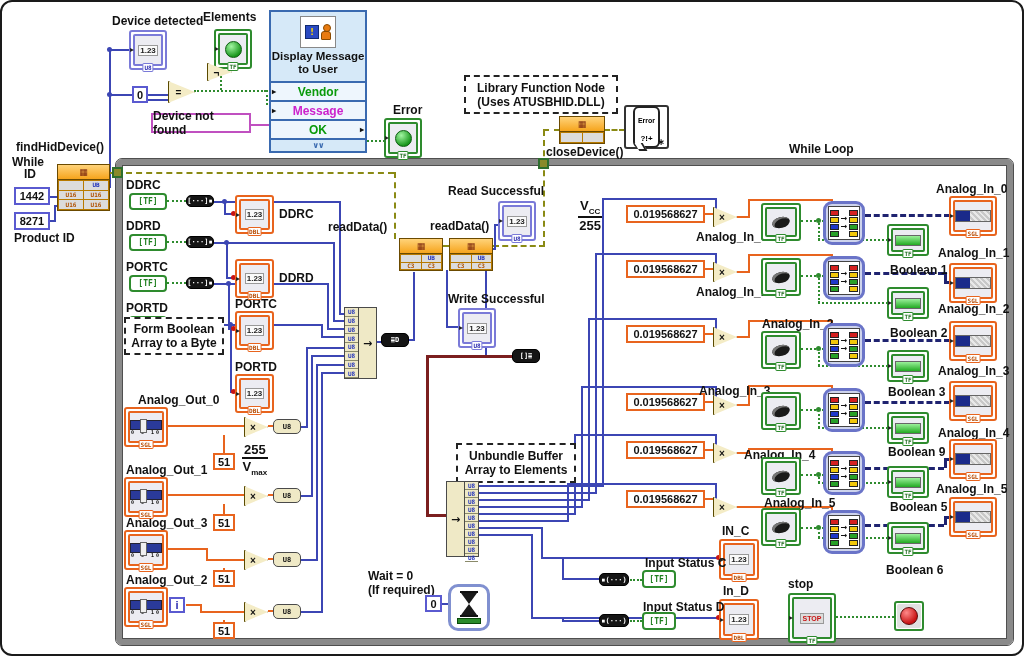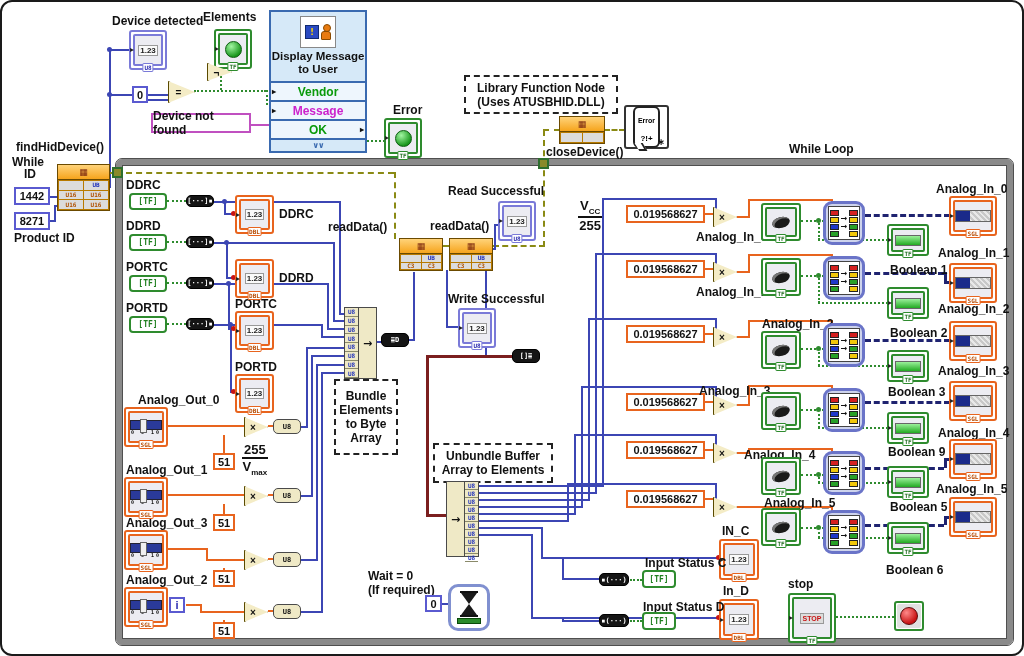--- a/index.html
+++ b/index.html
@@ -450,20 +450,21 @@
   <div class="lbl" style="left:124px;top:218px">DDRD</div>
   <div class="tfn" style="left:127px;top:232px;width:38px;height:17px">[TF]</div>
   <div class="lbl" style="left:124px;top:259px">PORTC</div>
   <div class="tfn" style="left:127px;top:273px;width:38px;height:17px">[TF]</div>
   <div class="lbl" style="left:124px;top:300px">PORTD</div>
   <div class="tfn" style="left:127px;top:314px;width:38px;height:17px">[TF]</div>
   <div class="pill" style="left:184px;top:193px;width:28px;height:12px">[···]▪</div>
   <div class="pill" style="left:184px;top:234px;width:28px;height:12px">[···]▪</div>
   <div class="pill" style="left:184px;top:275px;width:28px;height:12px">[···]▪</div>
   <div class="pill" style="left:184px;top:316px;width:28px;height:12px">[···]▪</div>
+  <div class="cmt" style="left:122px;top:315px;width:100px;height:38px">Form Boolean Array to a Byte</div>
 
   <div class="term orange" style="left:233px;top:193px;width:39px;height:39px">
     <div class="inner">
         <span class="n123">1.23</span>
       </div>
       <span class="tag">DBL</span>
   </div>
   <div class="lbl" style="left:277px;top:206px">DDRC</div>
   <div class="term orange" style="left:233px;top:257px;width:39px;height:39px">
     <div class="inner">
@@ -552,21 +553,20 @@
         <b>U8</b>
         <b>U8</b>
       <b>U8</b>
         <b>U8</b>
         <b>U8</b>
         <b>U8</b>
     </div>
     <div class="body">→</div>
   </div>
   <div class="pill" style="left:379px;top:331px;width:28px;height:14px">≣D</div>
-  <div class="cmt" style="left:332px;top:377px;width:64px;height:76px">Bundle Elements to Byte Array</div>
 
   <div class="lbl" style="left:326px;top:219px">readData()</div>
   <div class="lib" style="left:397px;top:236px;width:44px;height:33px">
     <div class="hd">▦</div>
     <div class="grid">
       <span class="cell"></span>
         <span class="cell">UB</span>
       <span class="cell o">C3</span>
         <span class="cell o">C3</span>
     </div>
@@ -590,21 +590,21 @@
   </div>
   <div class="lbl" style="left:446px;top:291px">Write Successful</div>
   <div class="term blue" style="left:456px;top:306px;width:38px;height:40px">
     <div class="inner">
         <span class="n123">1.23</span>
       </div>
       <span class="tag">U8</span>
   </div>
   <div class="pill" style="left:510px;top:347px;width:28px;height:14px">[]≣</div>
 
-  <div class="cmt" style="left:431px;top:441px;width:120px;height:40px">Unbundle Buffer Array to Elements</div>
+  <div class="cmt" style="left:454px;top:441px;width:120px;height:40px">Unbundle Buffer Array to Elements</div>
   <div class="tan" style="left:444px;top:479px;width:33px;height:76px;flex-direction:row-reverse">
     <div class="cells" style="border-right:none;border-left:1px solid #4a4a4a">
       <b>U8</b>
         <b>U8</b>
         <b>U8</b>
         <b>U8</b>
         <b>U8</b>
       <b>U8</b>
         <b>U8</b>
         <b>U8</b>

